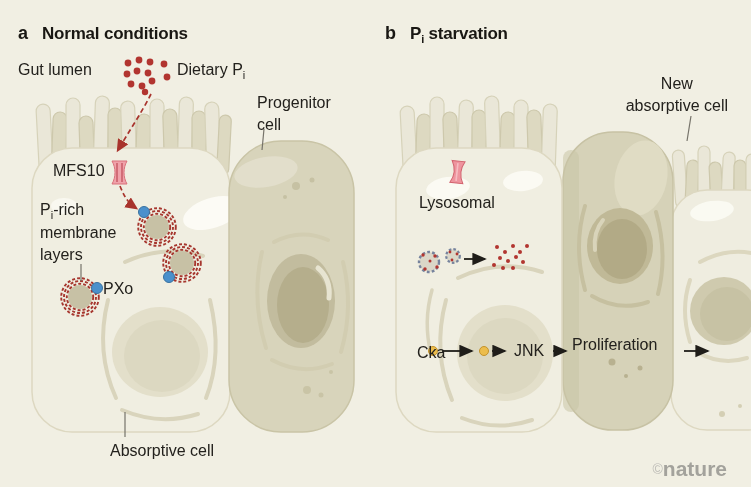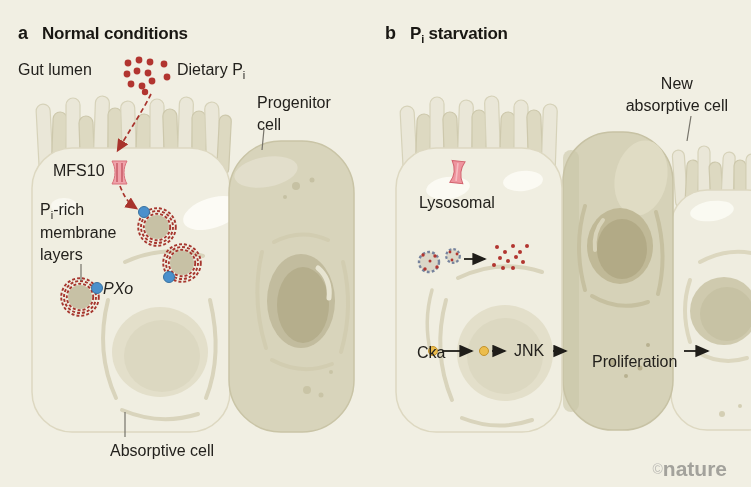--- a/index.html
+++ b/index.html
@@ -270,35 +270,35 @@
 </div>
 
 <div class="lbl" style="left:53px;top:160px;">MFS10</div>
 
 <div class="lbl" style="left:40px;top:199px;">
   <div><span>P</span><span class="sub">i</span><span>-rich</span></div>
   <div>membrane</div>
   <div>layers</div>
 </div>
 
-<div class="lbl" style="left:103px;top:278px;font-style:italic;">PXo</div>
+<div class="lbl" style="left:103px;top:278px;">PXo</div>
 
 
 <div class="lbl" style="left:110px;top:440px;">Absorptive cell</div>
 
 <div class="lbl right" style="right:23px;top:73px;">
   <div>New</div>
   <div>absorptive cell</div>
 </div>
 
 <div class="lbl" style="left:419px;top:184px;margin-top:8px;">
   <div>Lysosomal</div>
 </div>
 
 <div class="lbl" style="left:417px;top:342px;">Cka</div>
 
 <div class="lbl" style="left:514px;top:340px;">JNK</div>
 
-<div class="lbl" style="left:572px;top:351px;margin-left:20px;">Proliferation</div>
+<div class="lbl" style="left:572px;top:334px;">Proliferation</div>
 
 <div class="credit"><span class="csym">©</span><span>nature</span></div>
 
 </div>
 
 </body></html>

